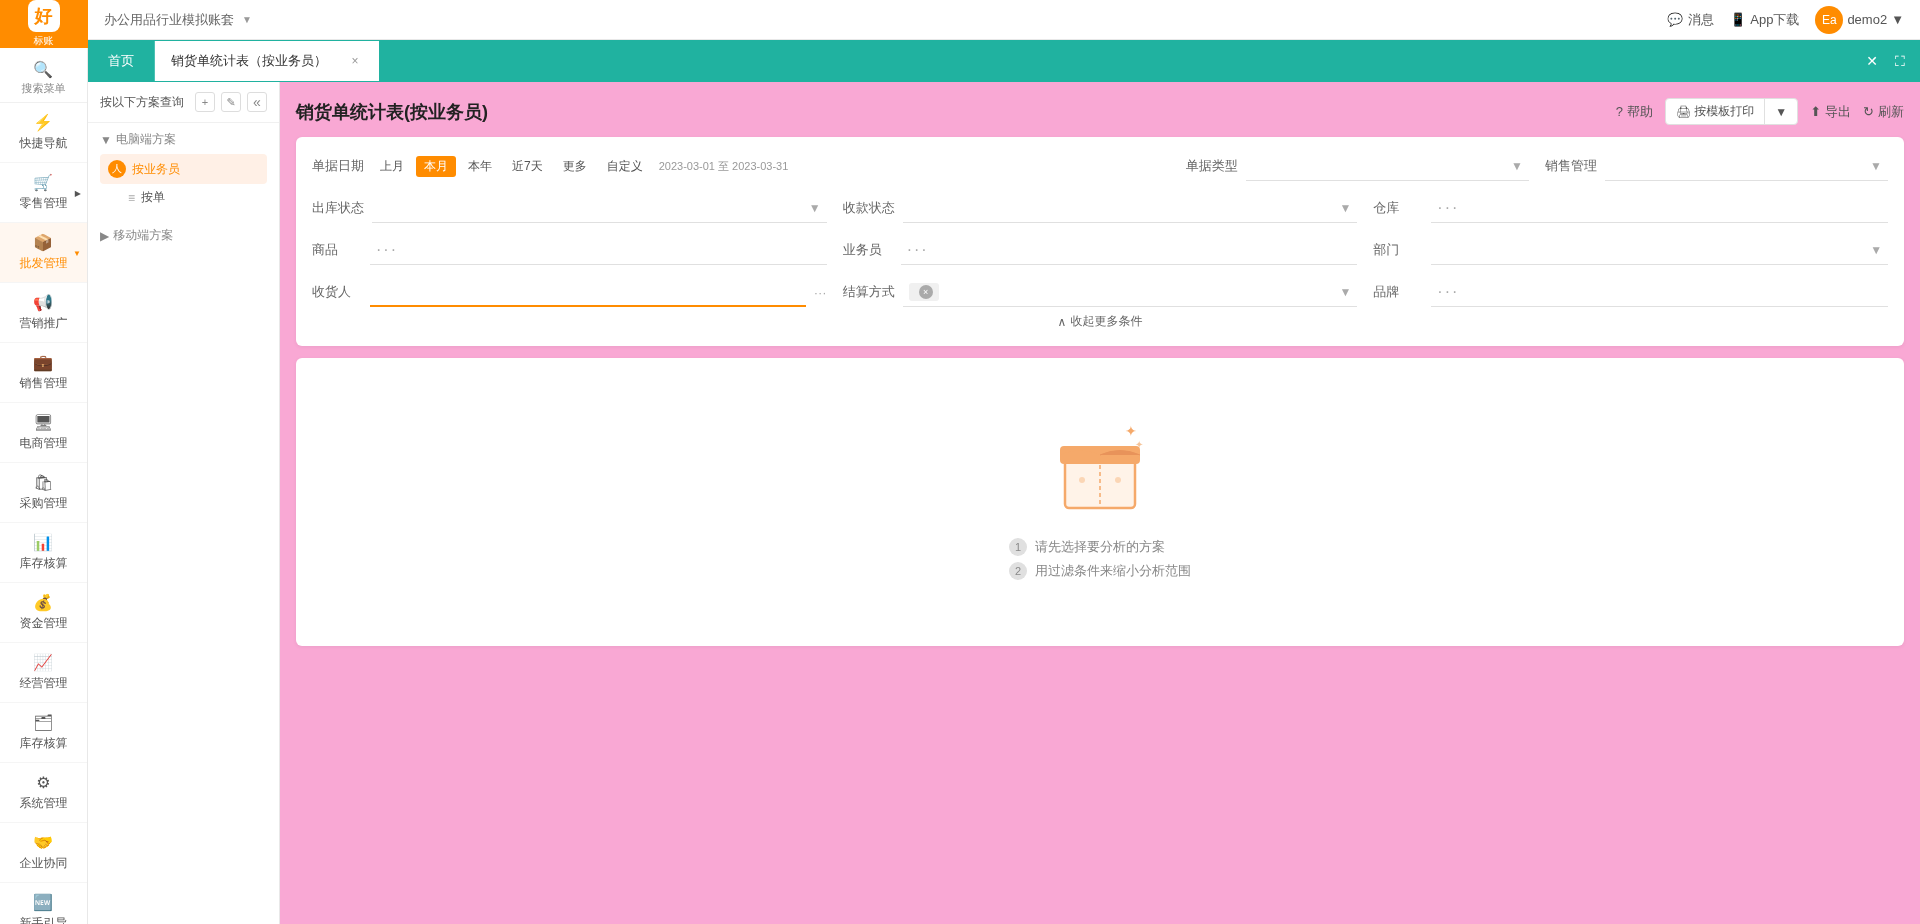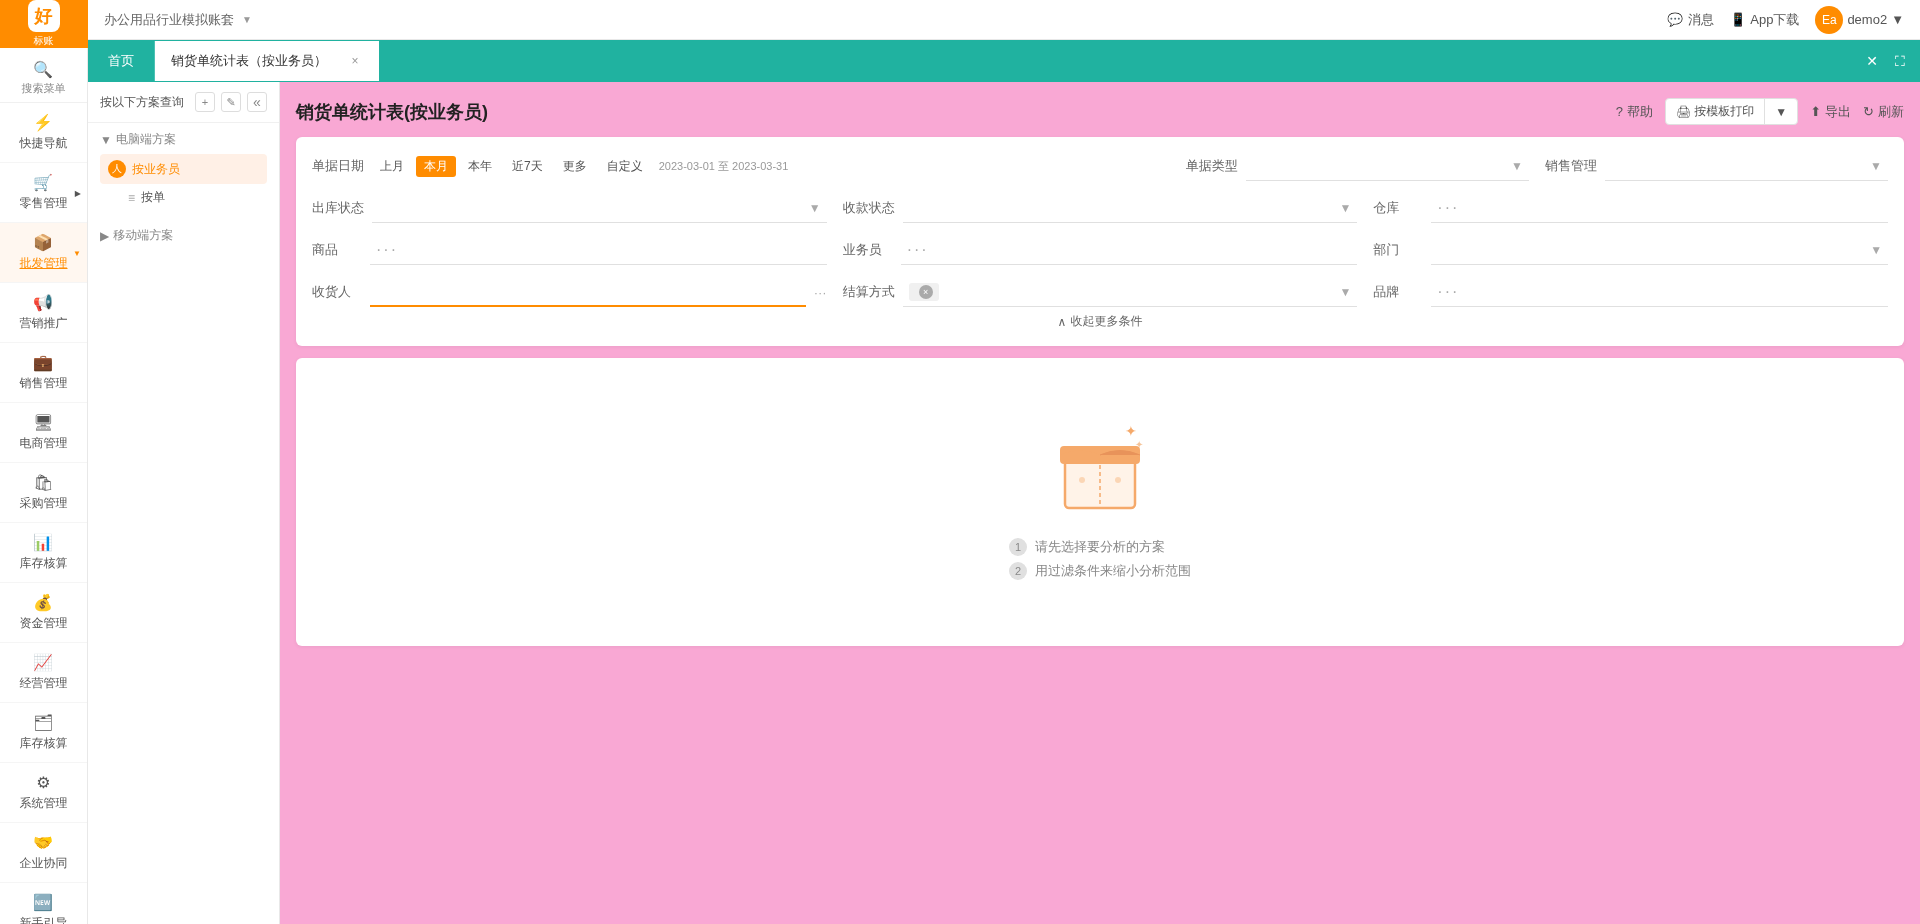--- a/index.html
+++ b/index.html
@@ -485,21 +485,21 @@
     <span class="nav-icon">⚡</span>
     <span>快捷导航</span>
   </div>
   <div class="sidebar-nav-item has-arrow">
     <span class="nav-icon">🛒</span>
     <span>零售管理</span>
     <span class="arrow">▶</span>
   </div>
   <div class="sidebar-nav-item has-arrow active" style="background:#fff7f0;">
     <span class="nav-icon" style="color:#ff8c00;">📦</span>
-    <span style="color:#ff8c00;text-decoration:underline;">批发管理</span>
+    <span style="color:#ff8c00;">批发管理</span>
     <span class="arrow" style="color:#ff8c00;">▼</span>
   </div>
   <div class="sidebar-nav-item">
     <span class="nav-icon">📢</span>
     <span>营销推广</span>
   </div>
   <div class="sidebar-nav-item">
     <span class="nav-icon">💼</span>
     <span>销售管理</span>
   </div>

